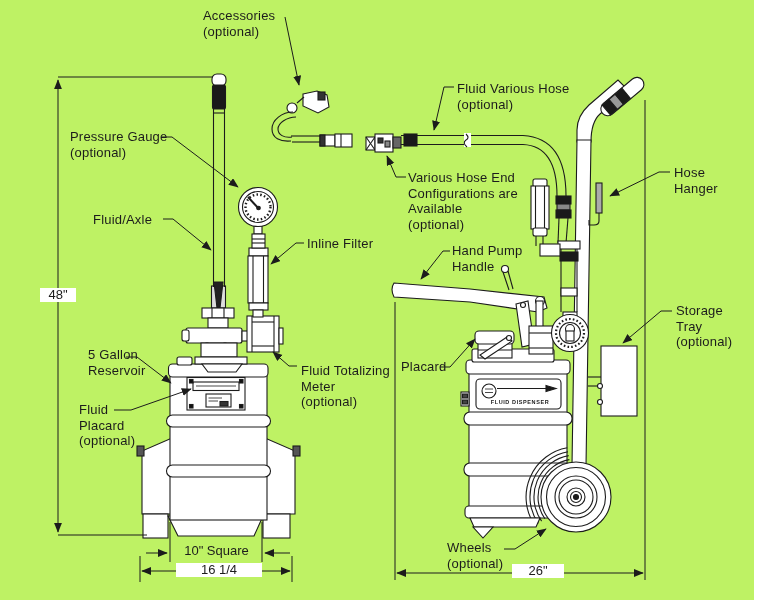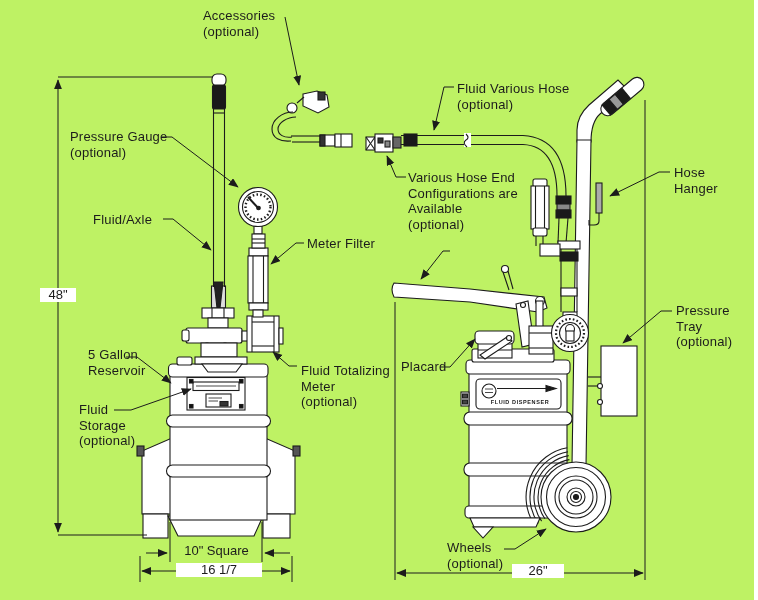--- a/index.html
+++ b/index.html
@@ -296,42 +296,44 @@
   </g>
 
   <text x="520" y="404" text-anchor="middle" font-size="5.5" font-weight="bold" letter-spacing="0.6" fill="#1a1a1a" font-family="Liberation Sans, sans-serif">FLUID DISPENSER</text>
 </svg>
 
 <div class="lbl" style="left:203px;top:8px">Accessories
 (optional)</div>
 <div class="lbl" style="left:70px;top:129px">Pressure Gauge
 (optional)</div>
 <div class="lbl" style="left:93px;top:212px">Fluid/Axle</div>
-<div class="lbl" style="left:307px;top:236px">Meter Filter</div>
+<div class="lbl" style="left:307px;top:236px">Inline Filter</div>
 <div class="lbl" style="left:457px;top:81px">Fluid Various Hose
 (optional)</div>
 <div class="lbl" style="left:408px;top:170px">Various Hose End
 Configurations are
 Available
 (optional)</div>
 <div class="lbl" style="left:674px;top:165px">Hose
 Hanger</div>
-<div class="lbl" style="left:676px;top:303px">Pressure
+<div class="lbl" style="left:452px;top:243px">Hand Pump
+Handle</div>
+<div class="lbl" style="left:676px;top:303px">Storage
 Tray
 (optional)</div>
 <div class="lbl" style="left:401px;top:359px">Placard</div>
 <div class="lbl" style="left:88px;top:347px">5 Gallon
 Reservoir</div>
 <div class="lbl" style="left:79px;top:402px">Fluid
-Storage
+Placard
 (optional)</div>
 <div class="lbl" style="left:301px;top:363px">Fluid Totalizing
 Meter
 (optional)</div>
 <div class="lbl" style="left:447px;top:540px">Wheels
 (optional)</div>
 
 <div class="dim mask" style="left:40px;top:288px;width:30px">48"</div>
 <div class="dim" style="left:170px;top:544px;width:93px">10" Square</div>
-<div class="dim mask" style="left:176px;top:563px;width:80px">16 1/7</div>
+<div class="dim mask" style="left:176px;top:563px;width:80px">16 1/4</div>
 <div class="dim mask" style="left:512px;top:564px;width:46px">26"</div>
 
 </div>
 
 </body></html>

